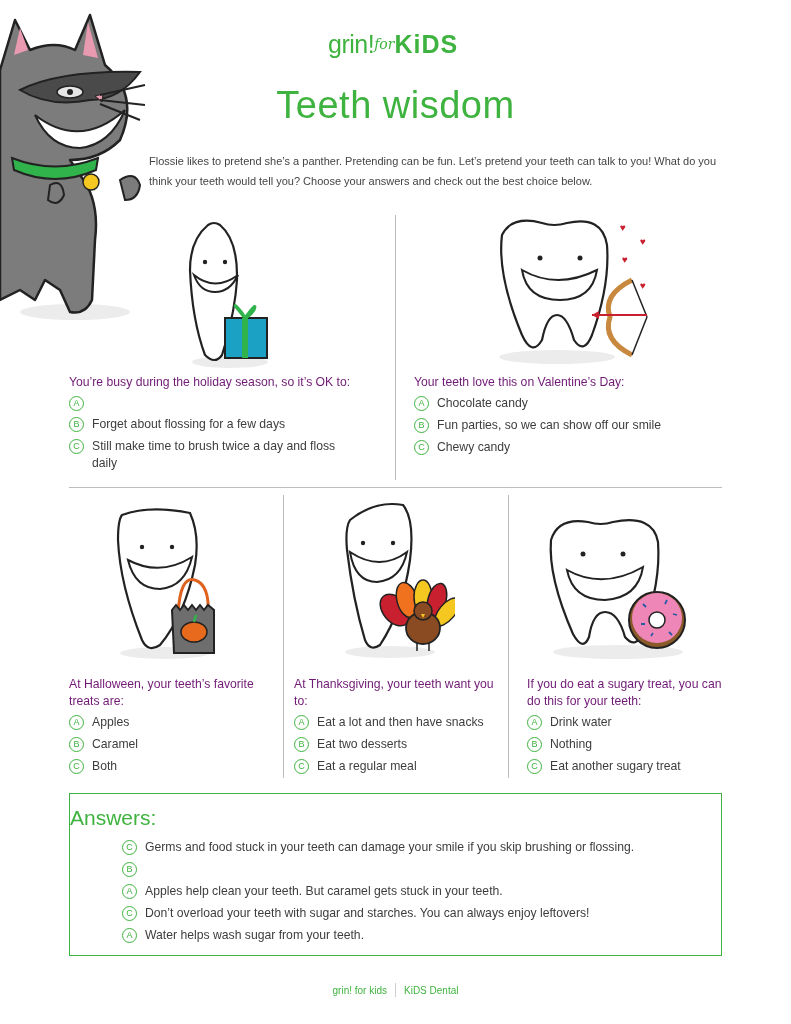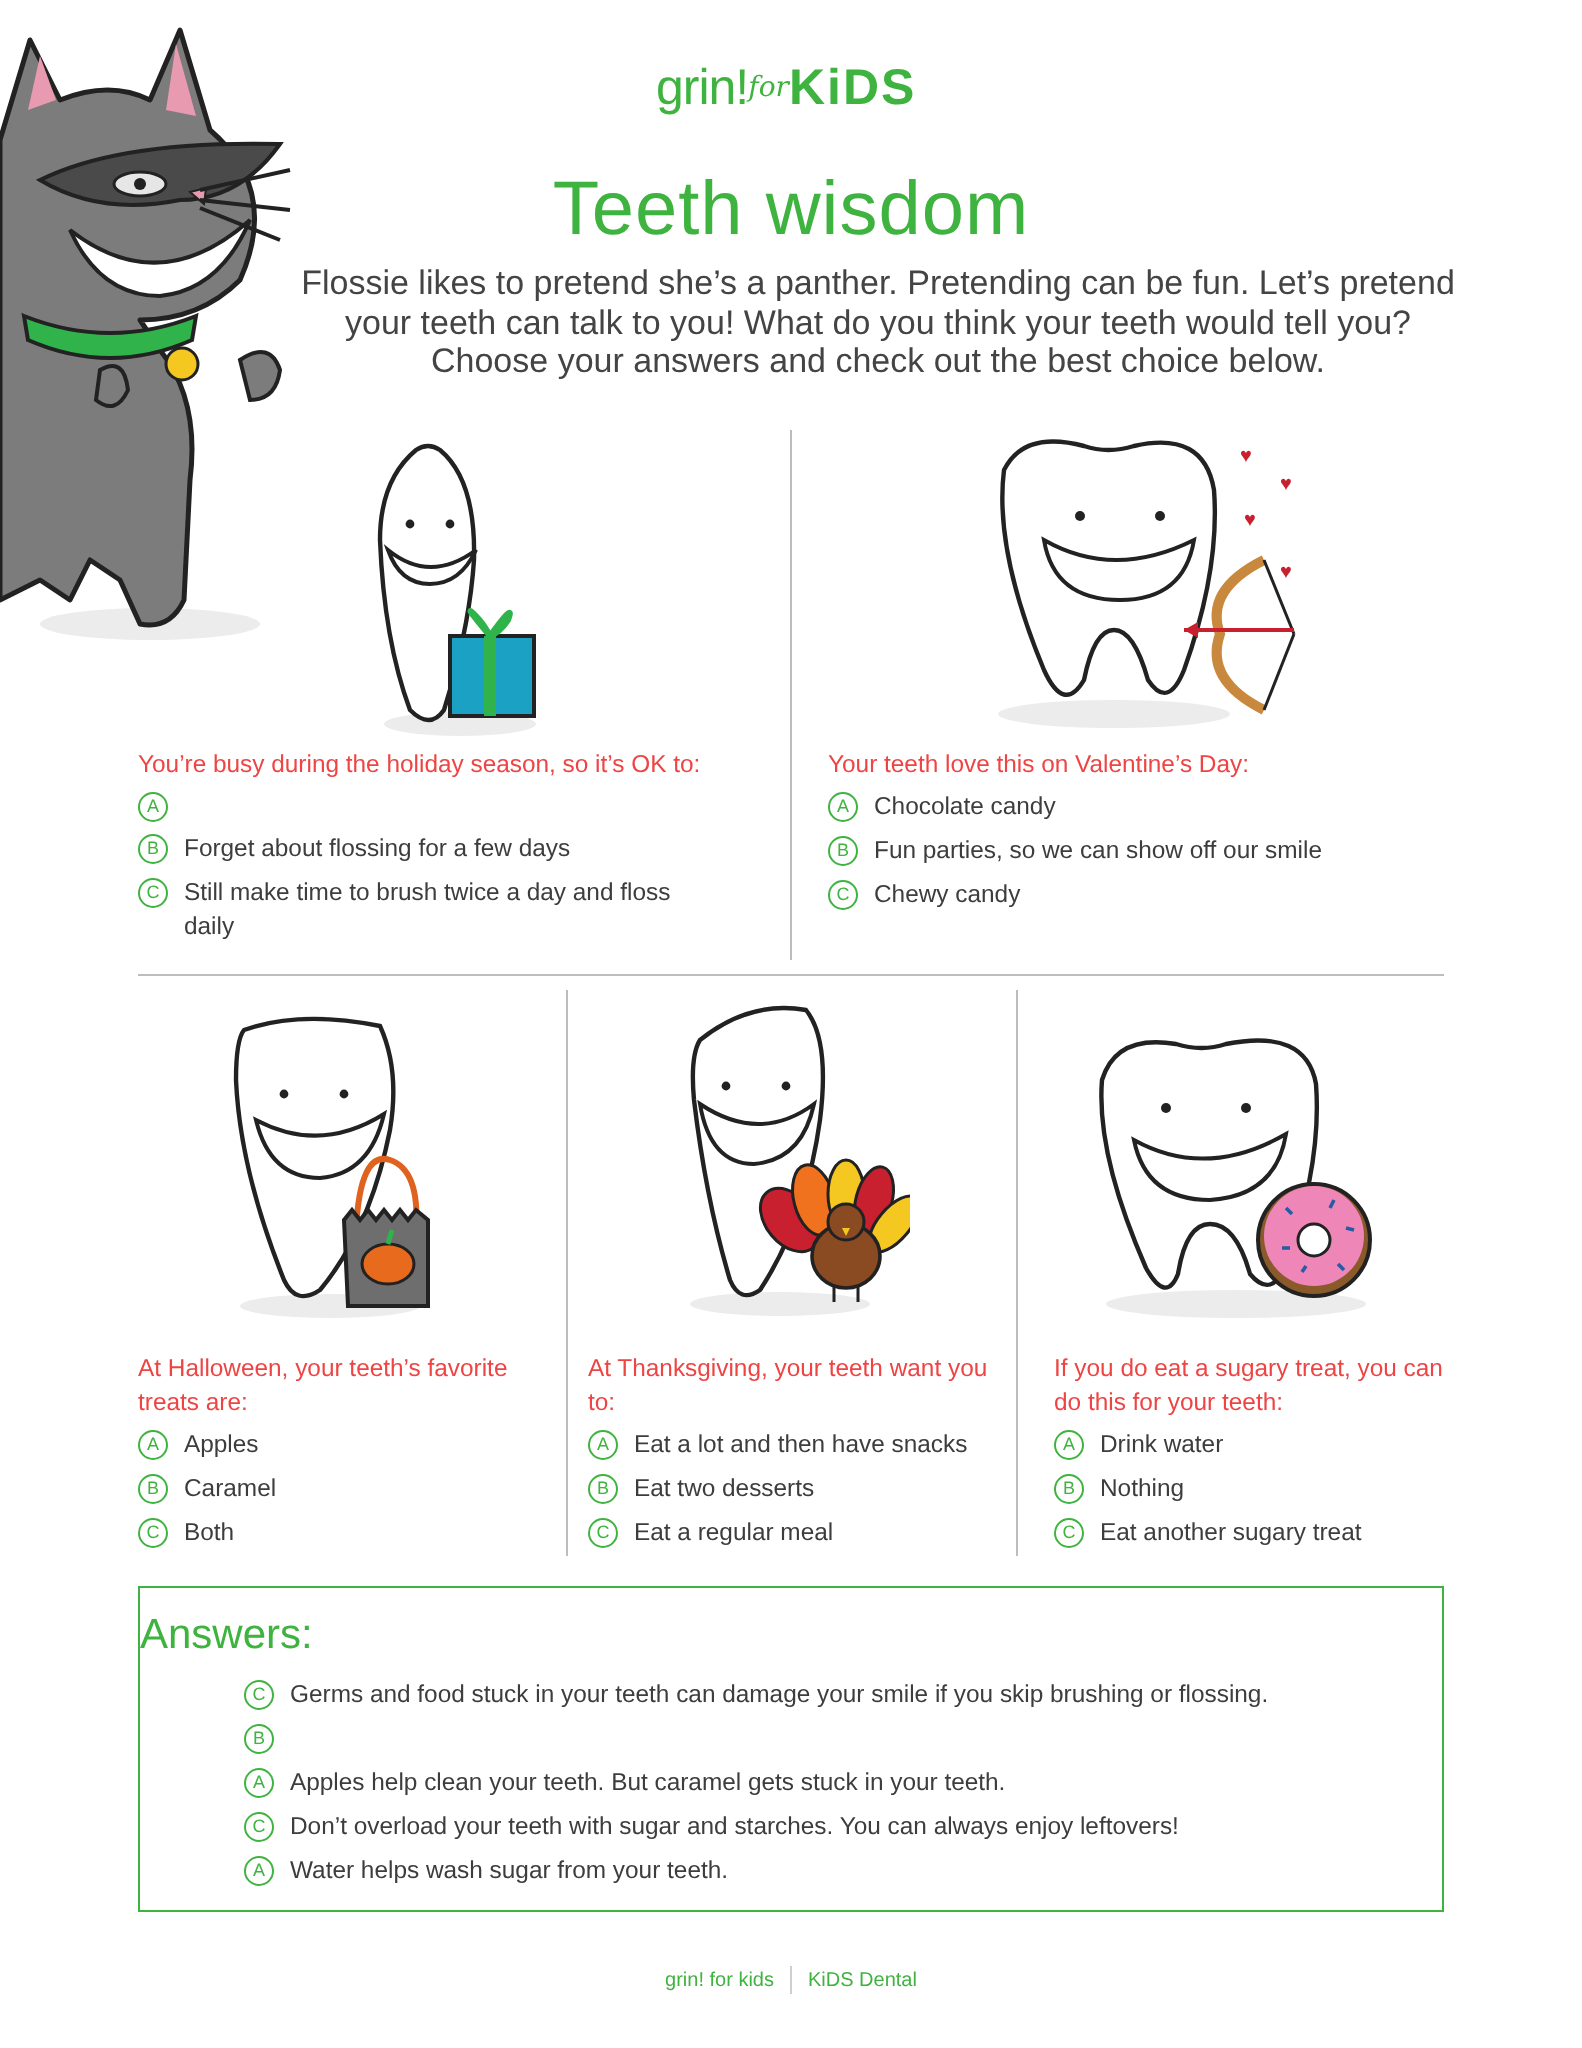--- a/index.html
+++ b/index.html
@@ -9,29 +9,29 @@
   .abs { position: absolute; }
 
   
   .logo { left: 328px; top: 28px; width: 140px; height: 32px; display: flex; align-items: center; gap: 0; color: #3fb33f; }
   .logo .grin { font-size: 25px; letter-spacing: -0.5px; font-weight: normal; }
   .logo .for { font-family: "DejaVu Serif", serif; font-style: italic; font-size: 14px; }
   .logo .kids { font-size: 25px; font-weight: bold; letter-spacing: 1px; }
 
   .title { left: 0; width: 791px; top: 84px; text-align: center; font-size: 38px; color: #3fb33f; font-weight: normal; letter-spacing: 0.5px; }
 
-  .intro { left: 149px; top: 132px; width: 580px; font-size: 17px; line-height: 19.5px; color: #444; text-align: center; }
+  .intro { left: 149px; top: 152px; width: 580px; font-size: 11px; line-height: 19.5px; color: #444; }
 
   
   .vline { background: #bdbdbd; width: 1px; }
   .hline { background: #bdbdbd; height: 1px; }
 
   
   .q { font-size: 12.2px; }
-  .q .prompt { color: #ef4444; line-height: 17px; margin-bottom: 4px; }
+  .q .prompt { color: #701a75; line-height: 17px; margin-bottom: 4px; }
   .q .opt { display: flex; align-items: flex-start; margin-bottom: 5px; line-height: 17px; color: #3d3d3d; }
   .badge { flex: 0 0 auto; width: 15px; height: 15px; border: 1.2px solid #3fb33f; border-radius: 50%; color: #3fb33f; font-size: 9px; text-align: center; line-height: 13px; margin-right: 8px; margin-top: 1px; }
 
   
   .answers { left: 69px; top: 793px; width: 653px; height: 163px; border: 1.5px solid #3fb33f; }
   .answers .ah { position: absolute; left: 0; width: 100%; top: 12px; text-align: left; color: #3fb33f; font-size: 21px; }
   .answers .list { position: absolute; left: 52px; top: 42px; }
   .answers .row { display: flex; align-items: center; font-size: 12.2px; color: #3d3d3d; height: 22px; }
 
   .footer { left: 0; width: 791px; top: 983px; display: flex; justify-content: center; align-items: center; font-size: 10px; color: #3fb33f; }

